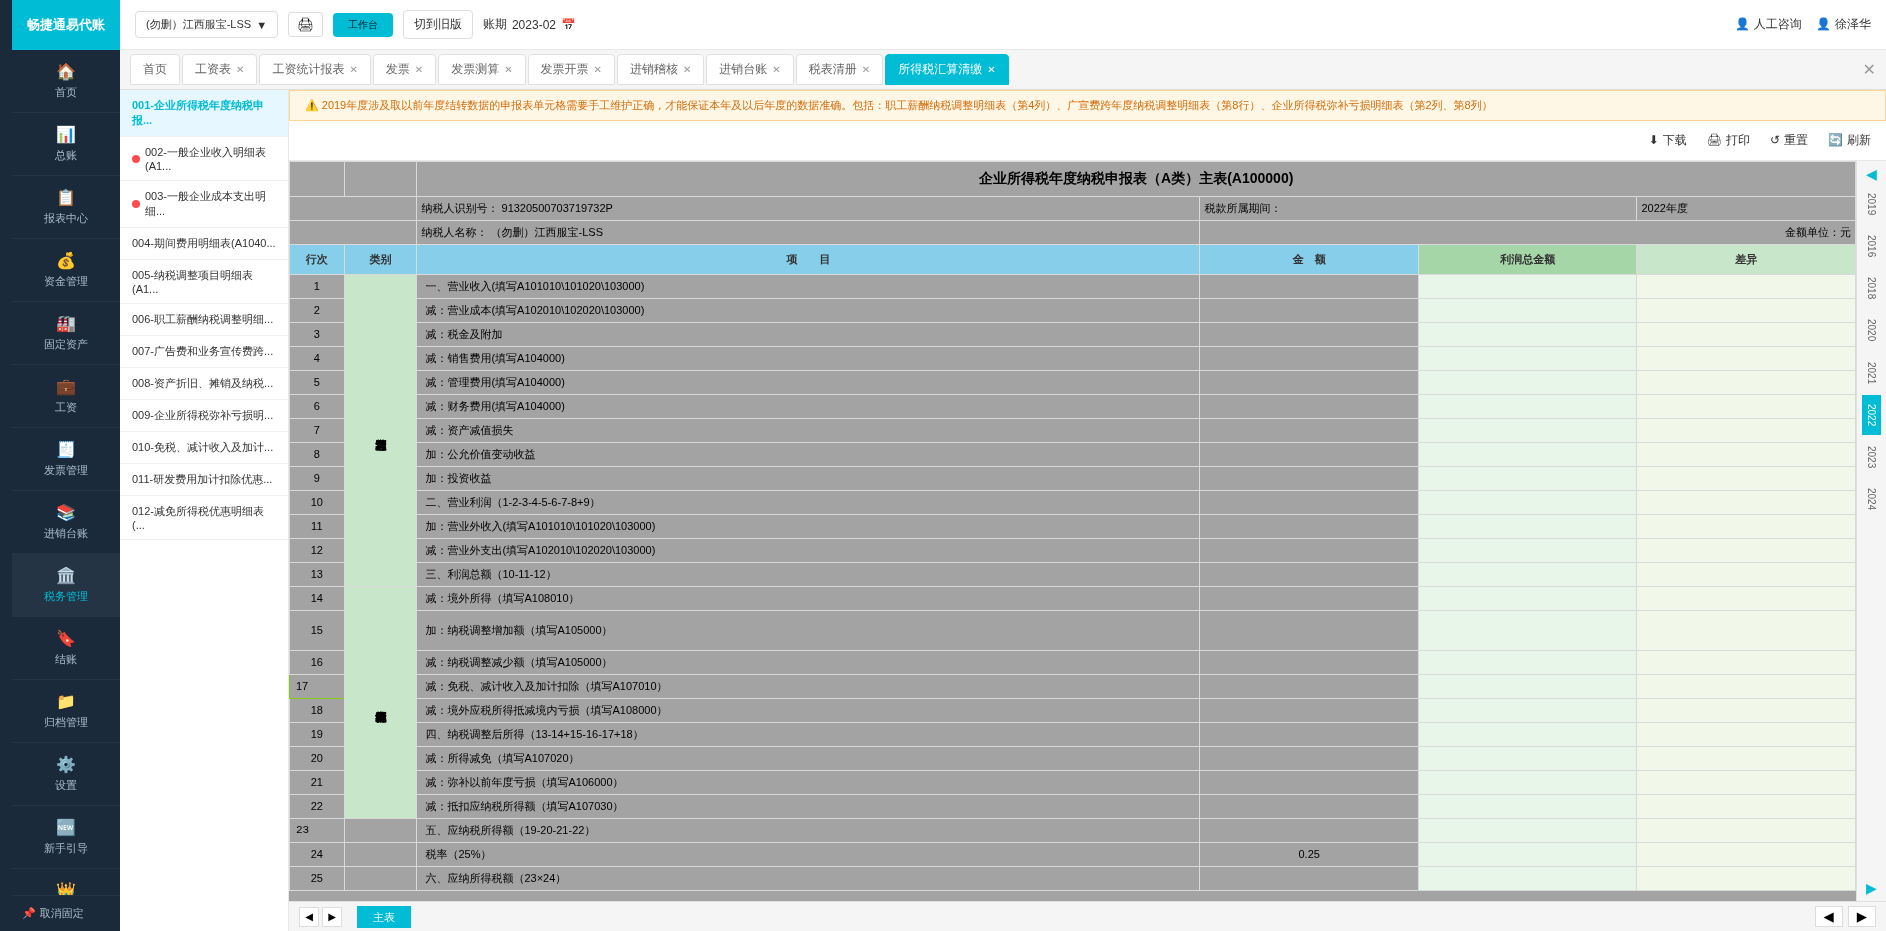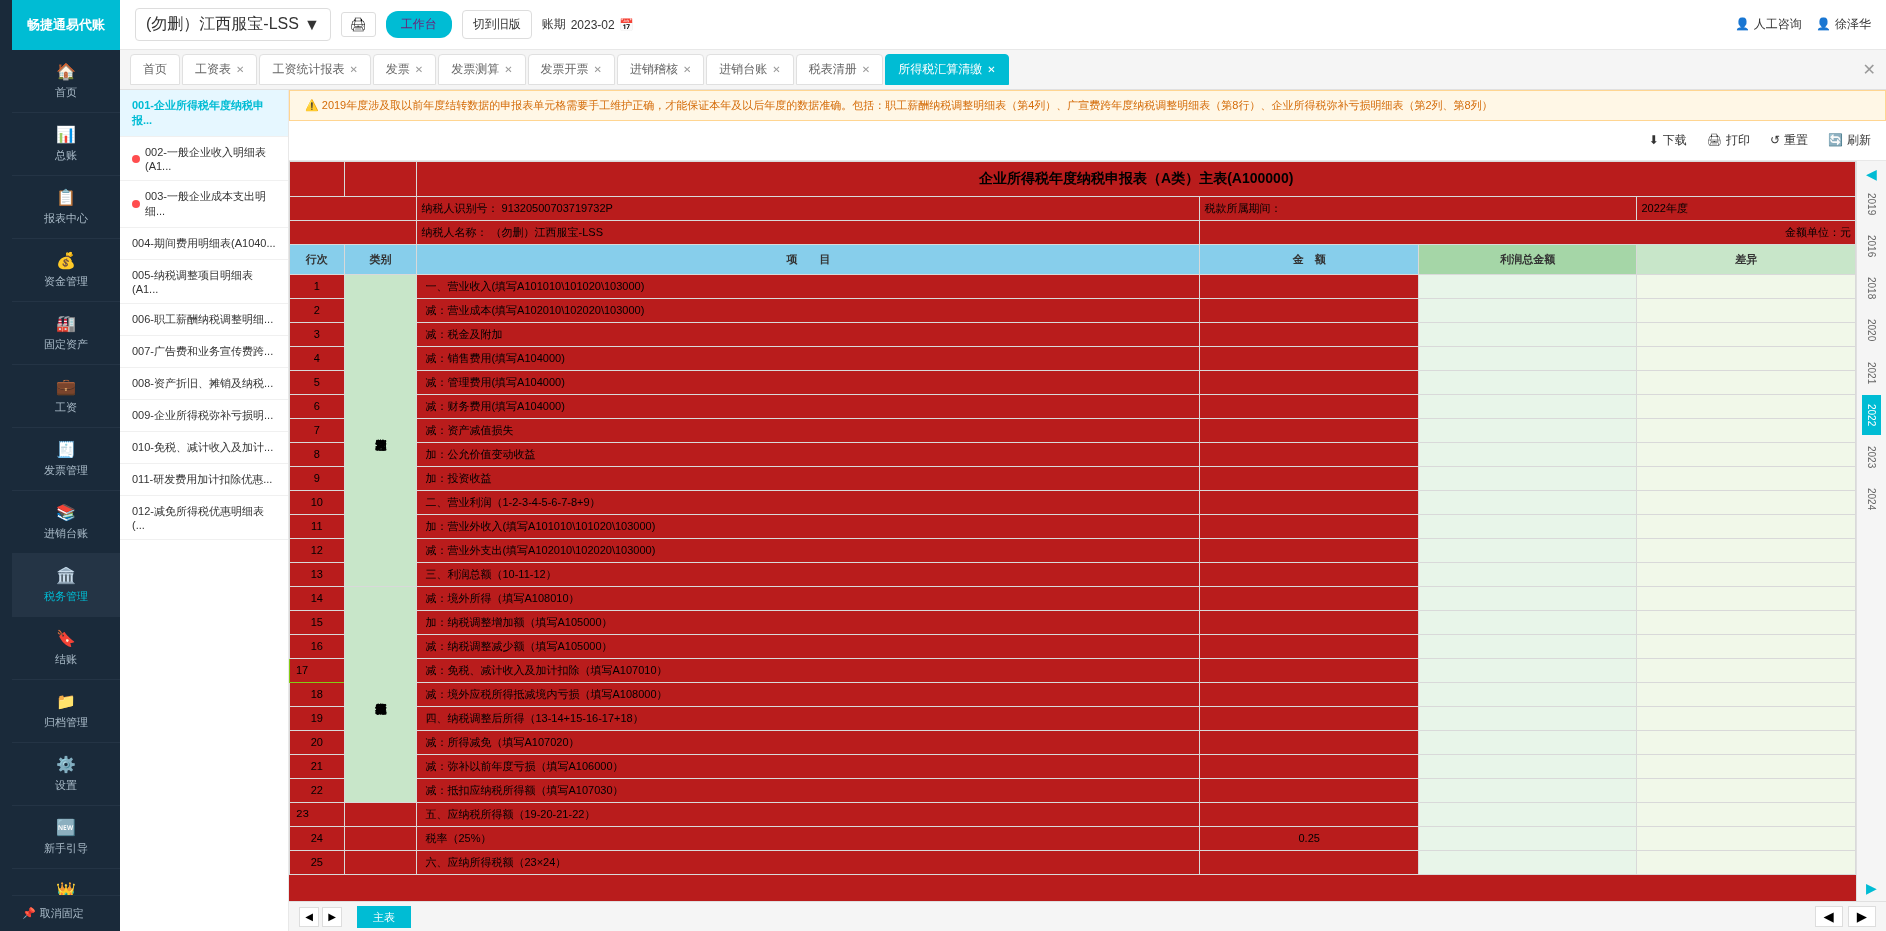--- a/index.html
+++ b/index.html
@@ -15,22 +15,22 @@
     .sidebar-item { display: flex; flex-direction: column; align-items: center; padding: 12px 5px; color: #aabbc8; cursor: pointer; font-size: 11px; gap: 4px; border-bottom: 1px solid #243445; }
     .sidebar-item.active { background: #243445; color: #00bcd4; }
     .sidebar-item .icon { font-size: 16px; }
     .sidebar-bottom { padding: 10px; display: flex; align-items: center; color: #aabbc8; font-size: 11px; cursor: pointer; border-top: 1px solid #243445; gap: 4px; }
     
     
     .main-content { flex: 1; display: flex; flex-direction: column; background: #f0f2f5; overflow: hidden; }
     
     
     .top-bar { height: 50px; background: white; display: flex; align-items: center; padding: 0 15px; border-bottom: 1px solid #e8e8e8; gap: 10px; }
-    .company-selector { display: flex; align-items: center; gap: 5px; padding: 5px 10px; border: 1px solid #ddd; border-radius: 4px; cursor: pointer; color: #333; font-size: 16px; }
-    .btn-workbench { background: #00bcd4; color: #701a75; padding: 5px 15px; border: none; border-radius: 12px; cursor: pointer; font-size: 12px; }
+    .company-selector { display: flex; align-items: center; gap: 5px; padding: 5px 10px; border: 1px solid #ddd; border-radius: 4px; cursor: pointer; color: #333; font-size: 11px; }
+    .btn-workbench { background: #00bcd4; color: #0f172a; padding: 5px 15px; border: none; border-radius: 4px; cursor: pointer; font-size: 10px; }
     .btn-switch { background: white; color: #333; padding: 5px 10px; border: 1px solid #ddd; border-radius: 4px; cursor: pointer; font-size: 12px; }
     .period-info { color: #333; font-size: 12px; display: flex; align-items: center; gap: 5px; }
     .top-bar-right { margin-left: auto; display: flex; align-items: center; gap: 15px; color: #333; font-size: 12px; }
     
     
     .tab-bar { height: 40px; background: #f5f5f5; display: flex; align-items: center; padding: 0 10px; border-bottom: 1px solid #e0e0e0; gap: 2px; overflow-x: auto; }
     .tab-item { padding: 6px 12px; background: white; border: 1px solid #e0e0e0; border-radius: 4px 4px 0 0; cursor: pointer; color: #666; font-size: 12px; display: flex; align-items: center; gap: 5px; white-space: nowrap; }
     .tab-item.active { background: #00bcd4; color: white; border-color: #00bcd4; }
     .tab-close { color: #999; font-size: 10px; }
     .tab-item.active .tab-close { color: white; }
@@ -48,21 +48,21 @@
     .right-area { flex: 1; display: flex; flex-direction: column; overflow: hidden; }
     
     
     .warning-bar { background: #fff7e6; border: 1px solid #ffd591; padding: 6px 15px; font-size: 11px; color: #d46b08; line-height: 1.5; }
     
     
     .toolbar { height: 40px; background: white; display: flex; align-items: center; padding: 0 15px; border-bottom: 1px solid #e8e8e8; gap: 20px; justify-content: flex-end; }
     .toolbar-btn { display: flex; align-items: center; gap: 4px; cursor: pointer; color: #333; font-size: 12px; }
     
     
-    .table-container { flex: 1; overflow: auto; background: #b91c1c; padding: 0; }
+    .table-container { flex: 1; overflow: auto; background: #a3a3a3; padding: 0; }
     
     
     .tax-table { width: 100%; border-collapse: collapse; font-size: 11px; }
     .tax-table th, .tax-table td { border: 1px solid #d9d9d9; padding: 4px 6px; text-align: center; }
     .tax-table .header-row th { background: #87ceeb; color: #333; font-weight: bold; height: 30px; }
     
     
     .sheet-tabs { height: 30px; background: #f5f5f5; border-top: 1px solid #e0e0e0; display: flex; align-items: center; padding: 0 10px; gap: 5px; }
     .sheet-tab { padding: 3px 15px; background: white; border: 1px solid #e0e0e0; border-bottom: none; cursor: pointer; font-size: 11px; color: #333; }
     .sheet-tab.active { background: #00bcd4; color: white; border-color: #00bcd4; }
@@ -429,21 +429,21 @@
               <tr>
                 <td style="border:1px solid #d9d9d9;text-align:center;">14</td>
                 <td rowspan="9" style="border:1px solid #d9d9d9;background:#c8e6c9;font-weight:bold;text-align:center;writing-mode:vertical-rl;text-orientation:mixed;">应纳税所得额计算</td>
                 <td colspan="2" style="border:1px solid #d9d9d9;text-align:left;padding:4px 8px;">减：境外所得（填写A108010）</td>
                 <td style="border:1px solid #d9d9d9;"></td>
                 <td style="border:1px solid #d9d9d9;background:#e8f5e9;"></td>
                 <td style="border:1px solid #d9d9d9;background:#f1f8e9;"></td>
               </tr>
               <tr>
                 <td style="border:1px solid #d9d9d9;text-align:center;">15</td>
-                <td colspan="2" style="border:1px solid #d9d9d9;text-align:left;padding:4px 8px;">加：纳税调整增加额（填写A105000）</td>
+                <td colspan="2" style="border:1px solid #d9d9d9;text-align:left;padding:12px 8px;">加：纳税调整增加额（填写A105000）</td>
                 <td style="border:1px solid #d9d9d9;"></td>
                 <td style="border:1px solid #d9d9d9;background:#e8f5e9;"></td>
                 <td style="border:1px solid #d9d9d9;background:#f1f8e9;"></td>
               </tr>
               <tr>
                 <td style="border:1px solid #d9d9d9;text-align:center;">16</td>
                 <td colspan="2" style="border:1px solid #d9d9d9;text-align:left;padding:4px 8px;">减：纳税调整减少额（填写A105000）</td>
                 <td style="border:1px solid #d9d9d9;"></td>
                 <td style="border:1px solid #d9d9d9;background:#e8f5e9;"></td>
                 <td style="border:1px solid #d9d9d9;background:#f1f8e9;"></td>

